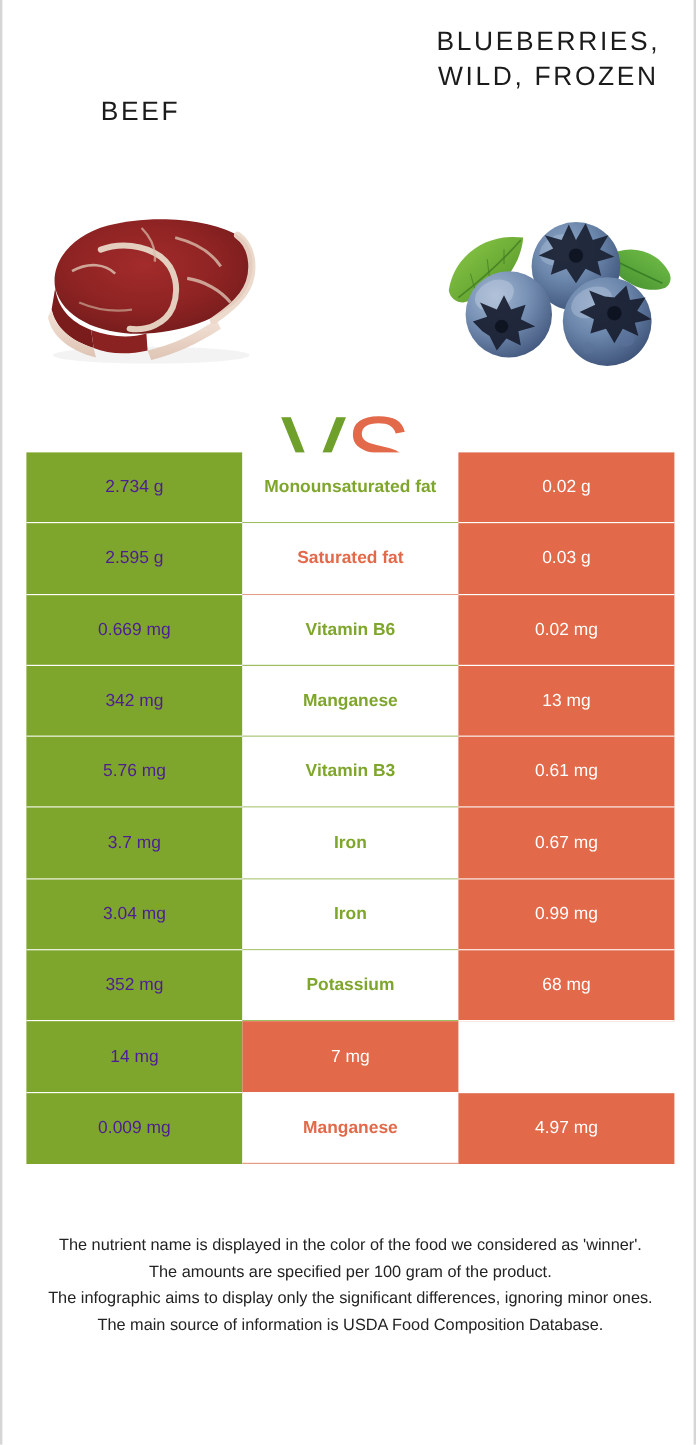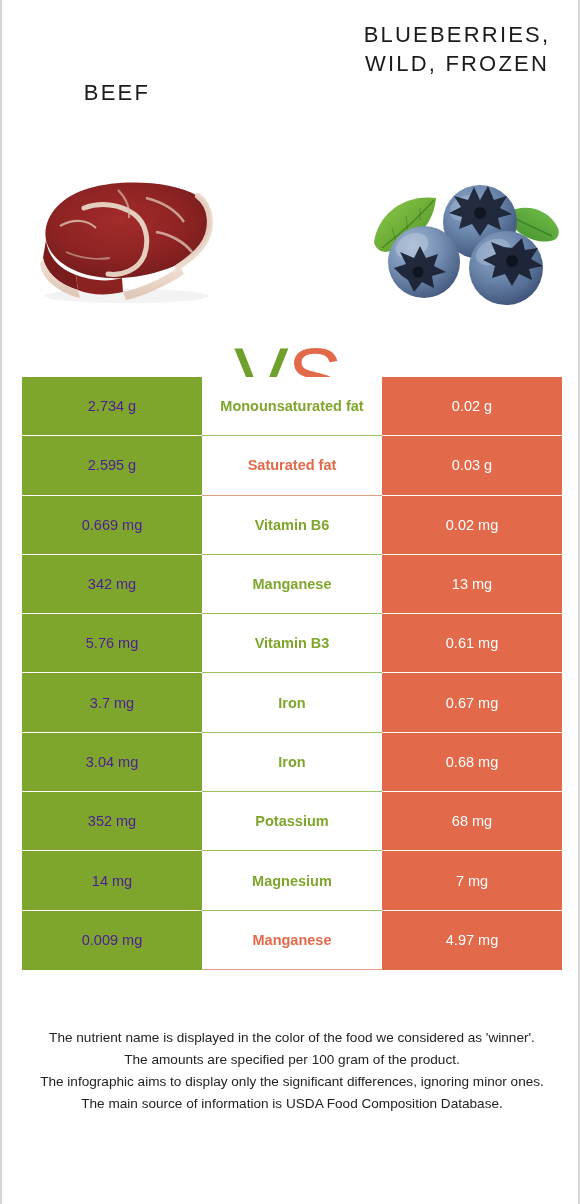--- a/index.html
+++ b/index.html
@@ -279,30 +279,29 @@
         <div class="cell cell-right">0.61 mg</div>
       </div>
       <div class="row">
         <div class="cell cell-left">3.7 mg</div>
         <div class="cell cell-mid win-green">Iron</div>
         <div class="cell cell-right">0.67 mg</div>
       </div>
       <div class="row">
         <div class="cell cell-left">3.04 mg</div>
         <div class="cell cell-mid win-green">Iron</div>
-        <div class="cell cell-right">0.68 mg</div>
+        <div class="cell cell-right">0.99 mg</div>
       </div>
       <div class="row">
         <div class="cell cell-left">352 mg</div>
         <div class="cell cell-mid win-green">Potassium</div>
         <div class="cell cell-right">68 mg</div>
       </div>
       <div class="row">
         <div class="cell cell-left">14 mg</div>
-        <div class="cell cell-mid win-green">Magnesium</div>
         <div class="cell cell-right">7 mg</div>
       </div>
       <div class="row">
         <div class="cell cell-left">0.009 mg</div>
         <div class="cell cell-mid win-orange">Manganese</div>
         <div class="cell cell-right">4.97 mg</div>
       </div>
     </div>
 
   <div id="footer">

